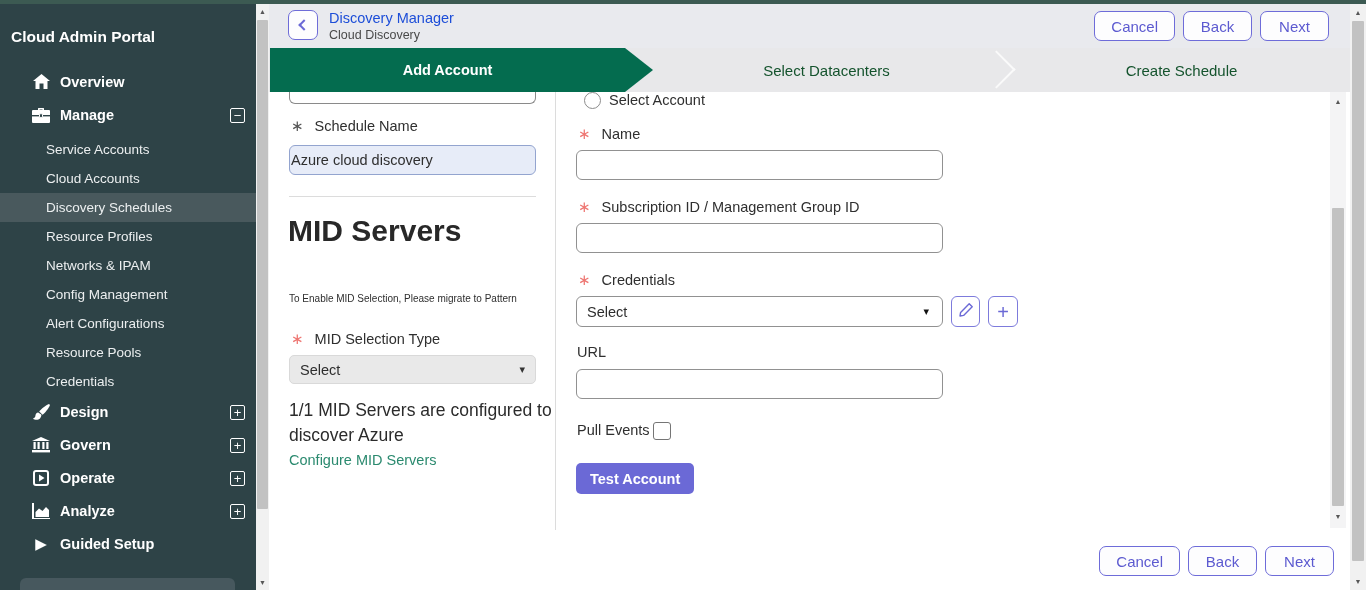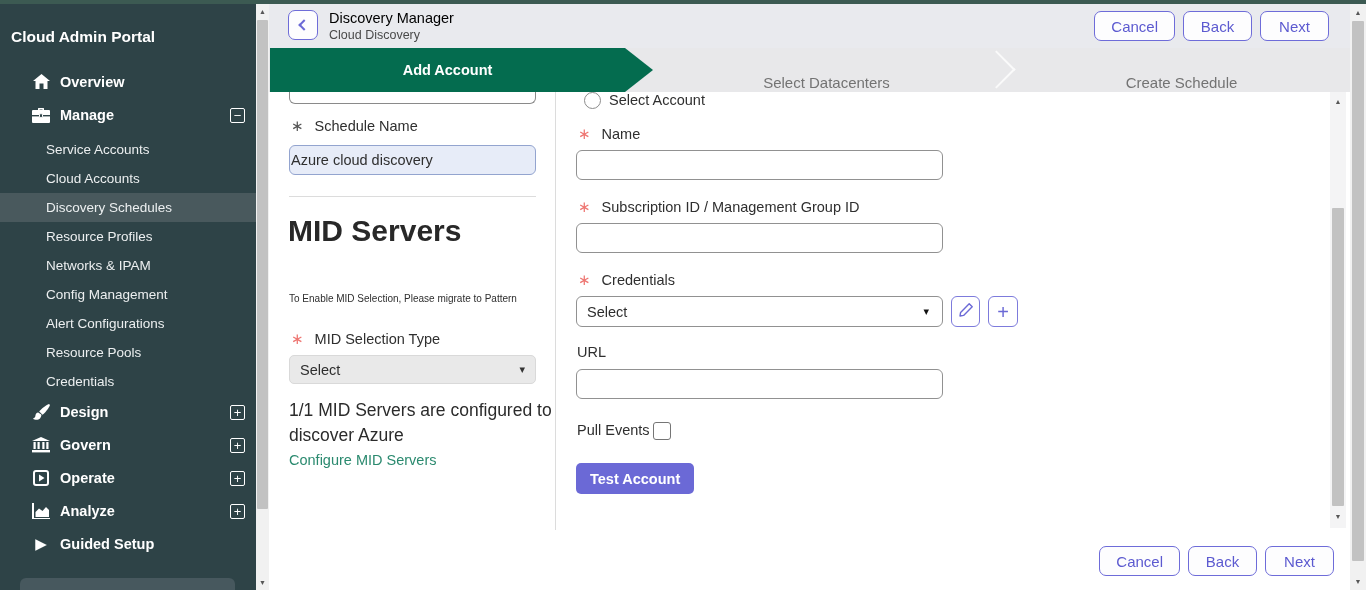--- a/index.html
+++ b/index.html
@@ -30,34 +30,34 @@
   .sb-left   { left:256px; top:4px;  width:13px; height:586px; }
   .sb-inner  { left:1330px; top:92px; width:16px; height:436px; background:#f4f4f5; }
   .sb-outer  { left:1350px; top:4px; width:16px; height:586px; }
 
   
   .m-header { position:absolute; left:269px; top:4px; width:1081px; height:44px; background:#e9eaee; }
   .back-btn { position:absolute; left:19px; top:6px; width:30px; height:30px; background:#fdfdfe;
     border:1.5px solid #6e6cd8; border-radius:7px; cursor:pointer; }
   .back-btn .chev { position:absolute; left:11px; top:10px; width:8px; height:8px;
     border-left:2px solid #6b69d6; border-bottom:2px solid #6b69d6; transform:rotate(45deg); }
-  .hd-title { position:absolute; left:60px; top:6px; font-size:14.5px; color:#000000; }
+  .hd-title { position:absolute; left:60px; top:6px; font-size:14.5px; color:#1d4ed8; }
   .hd-sub   { position:absolute; left:60px; top:24px; font-size:12.5px; color:#494949; }
   .hd-btns  { position:absolute; right:21px; top:7px; display:flex; gap:8px; }
   .btn-outline { min-width:69px; height:30px; background:#fdfdfe; border:1.5px solid #6e6cd9; border-radius:7px;
     color:#5c5ad0; font-size:15px; font-family:"Liberation Sans",sans-serif; padding:0 16px; cursor:pointer; }
 
   
   .steps { position:absolute; left:269px; top:48px; width:1081px; height:44px; background:#e8e8ea; }
   .step-active { position:absolute; left:1px; top:0; width:383px; height:44px; background:#046c4f;
     clip-path:polygon(0 0, calc(100% - 28px) 0, 100% 50%, calc(100% - 28px) 100%, 0 100%);
     display:flex; align-items:center; justify-content:center; padding-right:28px;
     color:#fff; font-size:14.5px; font-weight:bold; cursor:pointer; }
-  .step-label { position:absolute; top:12px; height:44px; display:flex; align-items:center; justify-content:center;
-    color:#737373; font-size:15px; cursor:pointer; }
+  .step-label { position:absolute; top:0; height:44px; display:flex; align-items:center; justify-content:center;
+    color:#14532d; font-size:15px; cursor:pointer; }
   .step-2 { left:384px; width:347px; }
   .step-3 { left:744px; width:337px; }
   .step-chev { position:absolute; left:714px; top:8px; width:27px; height:27px;
     border-top:2px solid #fafafa; border-right:2px solid #fafafa; transform:rotate(45deg); }
 
   
   .form-region { position:absolute; left:269px; top:92px; width:1081px; height:438px; background:#fff; }
   .col-divider { position:absolute; left:286px; top:0; width:1px; height:438px; background:#dcdcdc; }
 
   .field-label { position:absolute; font-size:14.5px; color:#2f2f2f; display:flex; align-items:center; }

